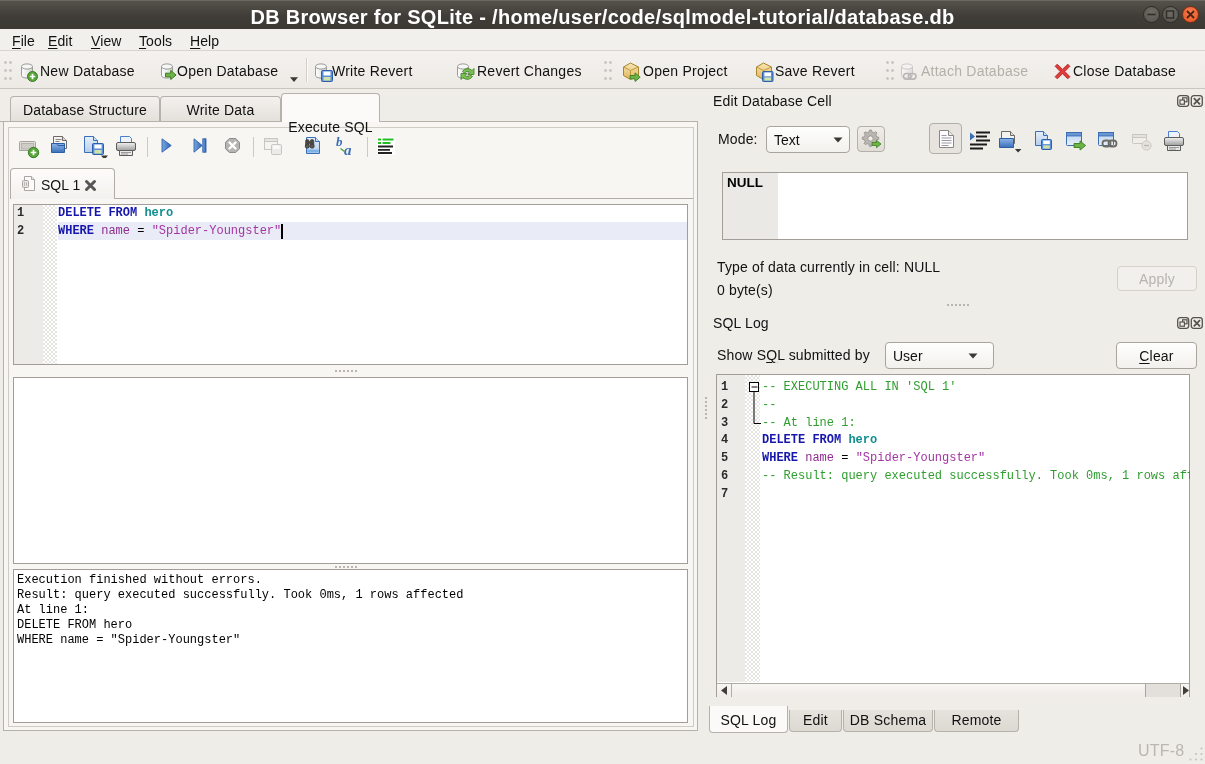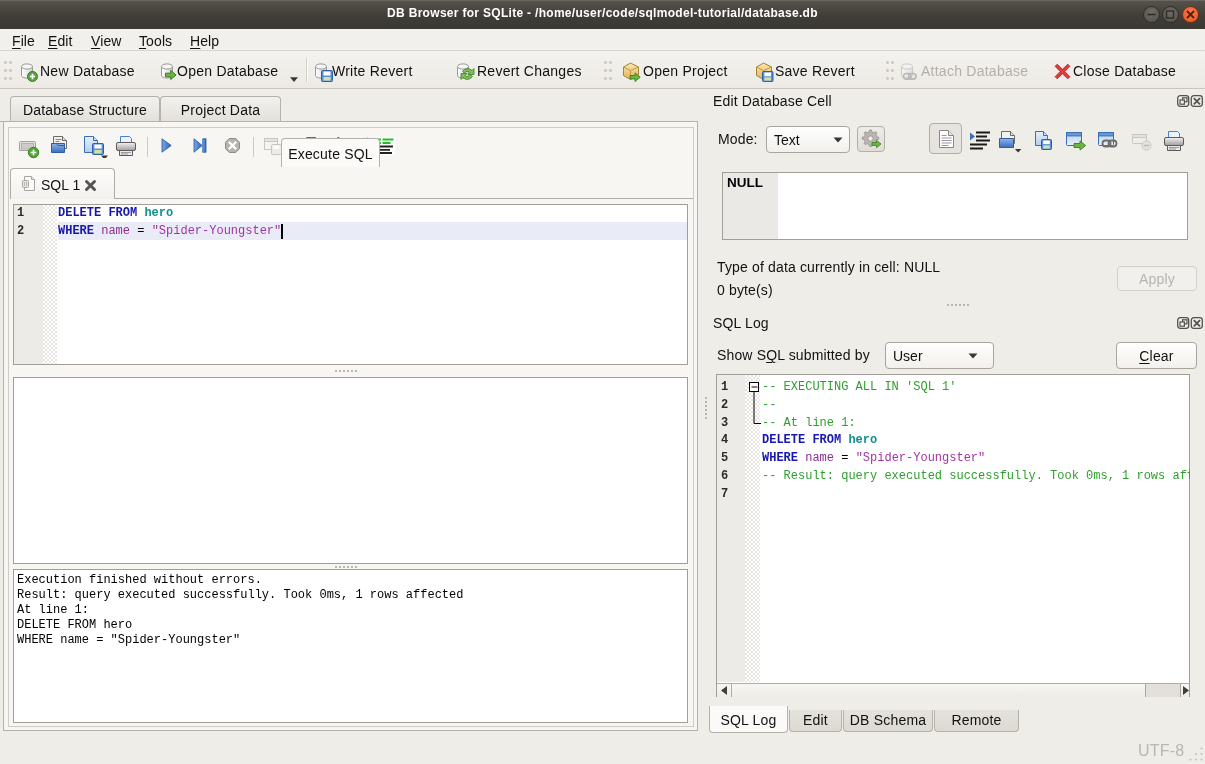--- a/index.html
+++ b/index.html
@@ -4,21 +4,21 @@
 <style>
   html,body{margin:0;padding:0;}
   body{width:1205px;height:764px;overflow:hidden;position:relative;
        font-family:"Liberation Sans",sans-serif;background:#efede8;}
   .abs{position:absolute;}
   
   #titlebar{left:0;top:0;width:1205px;height:29px;
     background:linear-gradient(#55524c,#403d38 55%,#3b3934);
     border-top:1px solid #6b6861;box-sizing:border-box;}
   #title-text{left:0;top:6px;width:1205px;text-align:center;color:#fff;
-    font-size:12px;font-weight:bold;letter-spacing:0.3px;}
+    font-size:20px;font-weight:bold;letter-spacing:0.3px;}
   .winbtn{top:6px;width:17px;height:17px;border-radius:50%;box-sizing:border-box;}
   #btn-min{left:1143px;background:radial-gradient(circle at 50% 35%,#6e6b64,#55524c);border:1px solid #2e2c28;}
   #btn-max{left:1162px;background:radial-gradient(circle at 50% 35%,#6e6b64,#55524c);border:1px solid #2e2c28;}
   #btn-close{left:1182px;background:radial-gradient(circle at 50% 35%,#f77b50,#e95420);border:1px solid #772d10;}
   
   #menubar{left:0;top:29px;width:1205px;height:22px;background:#f2f0ec;
     border-bottom:1px solid #d8d4ce;box-sizing:border-box;}
   .menuitem{top:33px;font-size:14px;letter-spacing:0.1px;color:#111;}
   .menuitem span{text-decoration:underline;text-underline-offset:2px;}
   
@@ -27,21 +27,21 @@
   .tbtext{top:63px;font-size:14px;letter-spacing:0.25px;color:#111;}
   .tbtext.dis{color:#b3afa9;}
   .tbsep{top:58px;width:1px;height:24px;background:#d2cec8;border-right:1px solid #fbfaf8;}
   .tbgrip{top:61px;width:10px;height:24px;
     background-image:radial-gradient(circle at 1.5px 1.5px,#cbc7c1 1.2px,transparent 1.6px);
     background-size:5px 8px;}
   
   .mtab{box-sizing:border-box;border:1px solid #b5b1ab;border-bottom:none;
     border-radius:4px 4px 0 0;font-size:14px;letter-spacing:0.2px;color:#111;text-align:center;}
   .mtab.inactive{top:96px;height:26px;background:linear-gradient(#f3f1ee,#e3e0da);padding-top:5px;}
-  .mtab.active{top:93px;height:29px;background:#fbfaf8;padding-top:7px;z-index:3;margin-top:45px;}
+  .mtab.active{top:93px;height:29px;background:#fbfaf8;padding-top:25px;z-index:3;}
   #tabline{left:0;top:121px;width:698px;height:1px;background:#b5b1ab;}
   
   #page{left:3px;top:122px;width:695px;height:609px;background:#f8f6f3;
     border:1px solid #b5b1ab;border-top:none;box-sizing:border-box;}
   #groupframe{left:8px;top:127px;width:686px;height:600px;
     border:1px solid #cfcbc5;box-sizing:border-box;background:#f8f6f3;}
   
   #sqltab{left:10px;top:168px;width:105px;height:31px;box-sizing:border-box;
     background:linear-gradient(#fdfcfb,#f3f1ee);border:1px solid #b0aca6;border-bottom:none;
     border-radius:4px 4px 0 0;z-index:2;}
@@ -200,21 +200,21 @@
   <path d="M1.5 3.5 v9 a5.5 2.6 0 0 0 11 0 v-9" fill="url(#cyl1)" stroke="#aaa"></path>
   <ellipse cx="7" cy="3.5" rx="5.5" ry="2.6" fill="#f6f6f5" stroke="#aaa"></ellipse>
   <rect x="3.5" y="10.5" width="7.5" height="5.6" rx="2.8" fill="none" stroke="#8c8c8c" stroke-width="1.6"></rect>
   <rect x="8.5" y="10.5" width="7.5" height="5.6" rx="2.8" fill="none" stroke="#8c8c8c" stroke-width="1.6"></rect>
 </svg>
 <svg class="abs" style="left:1054px;top:63px;width:17px;height:17px" viewBox="0 0 17 17">
   <path d="M3.2 1.2 L8.5 6.3 L13.8 1.2 L15.9 3.3 L10.8 8.5 L15.9 13.7 L13.8 15.8 L8.5 10.7 L3.2 15.8 L1.1 13.7 L6.2 8.5 L1.1 3.3 Z" fill="#e23b3b" stroke="#b02020" stroke-width="0.8"></path>
 </svg>
 
 <div class="abs mtab inactive" style="left:10px;width:150px">Database Structure</div>
-<div class="abs mtab inactive" style="left:160px;width:121px">Project Data</div>
+<div class="abs mtab inactive" style="left:160px;width:121px">Write Data</div>
 <div class="abs mtab active" style="left:281px;width:99px">Execute SQL</div>
 <div class="abs" id="tabline"></div>
 
 <div class="abs" id="page"></div>
 <div class="abs" id="groupframe"></div>
 
 <div class="abs" style="left:147px;top:137px;width:1px;height:20px;background:#cdc9c3"></div>
 <div class="abs" style="left:253px;top:137px;width:1px;height:20px;background:#cdc9c3"></div>
 <div class="abs" style="left:367px;top:137px;width:1px;height:20px;background:#cdc9c3"></div>
 <svg class="abs" style="left:18px;top:140px;width:22px;height:19px" viewBox="0 0 22 19">

